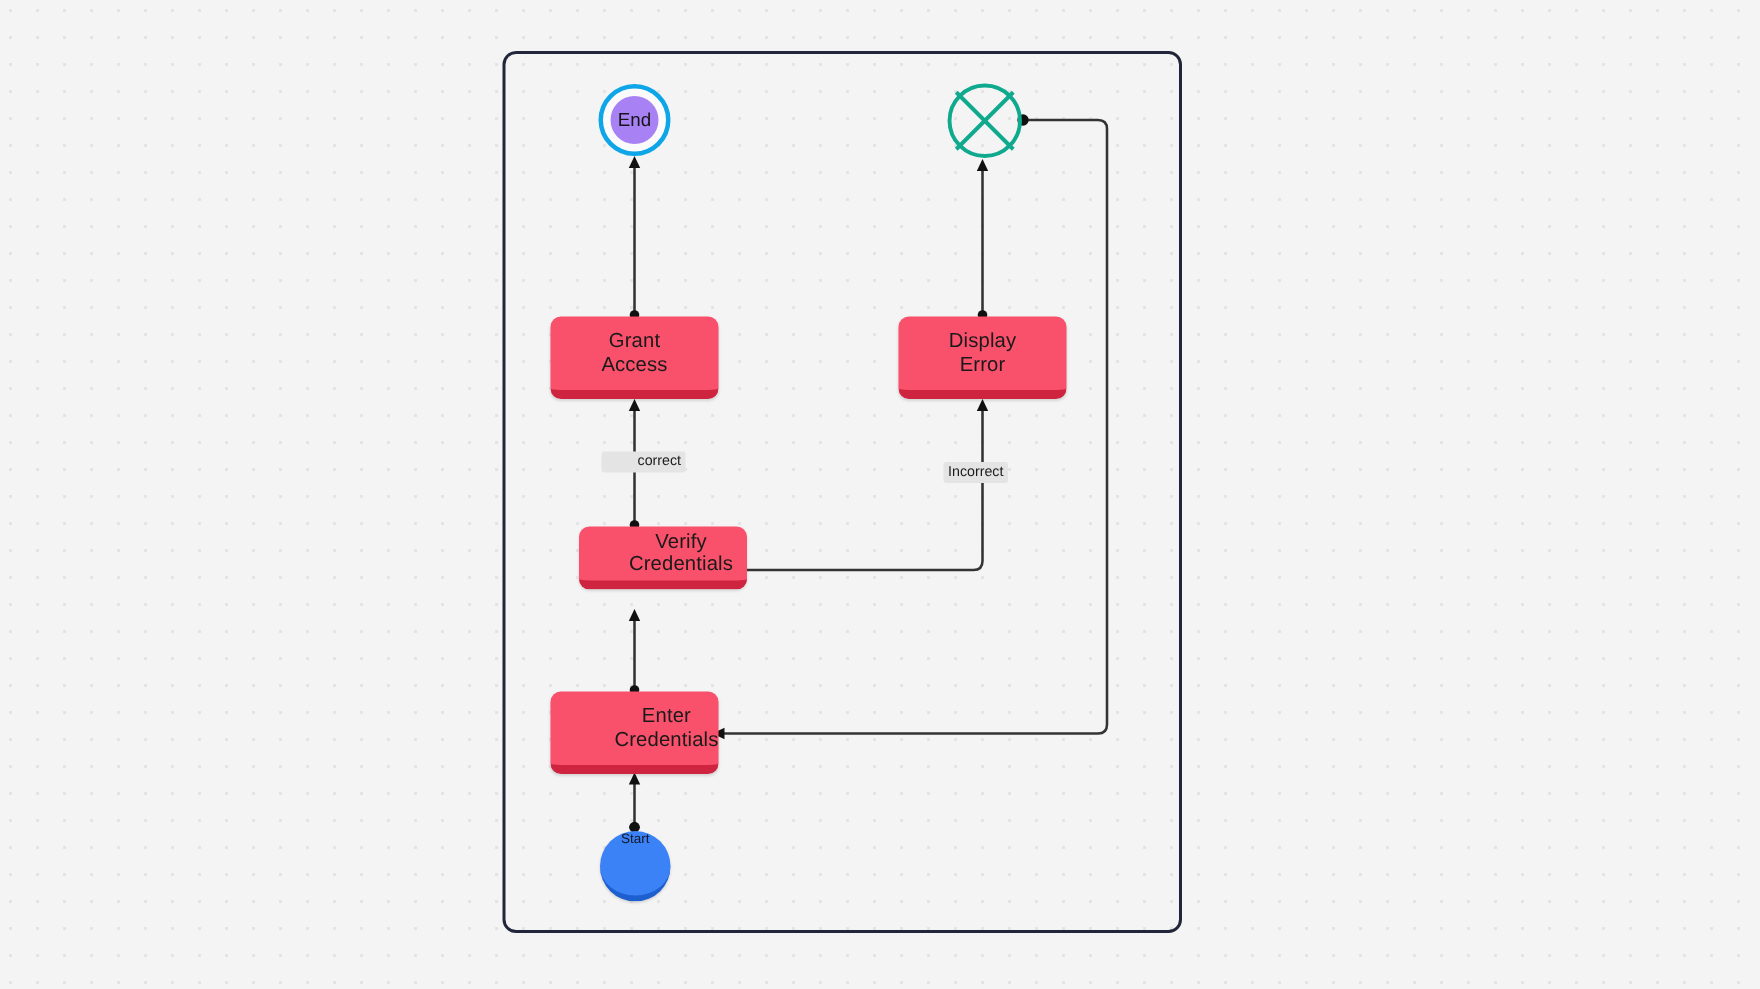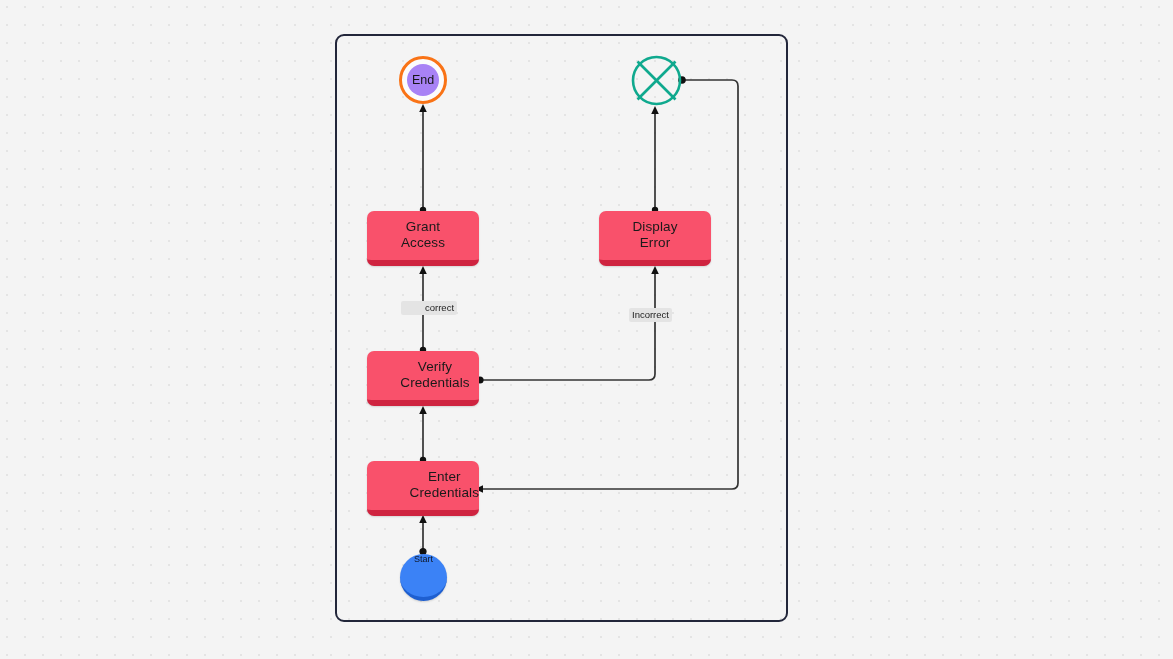--- a/index.html
+++ b/index.html
@@ -100,21 +100,21 @@
     font-size: 9px;
     box-shadow: 0 1px 2px rgba(0,0,0,0.15);
   }
 
   
   .node-end {
     position: absolute;
     width: 48px;
     height: 48px;
     border-radius: 50%;
-    border: 3px solid #f97316;
+    border: 3px solid #0ea5e9;
     background: #fbfbfc;
     box-sizing: border-box;
     display: flex;
     align-items: center;
     justify-content: center;
   }
   .node-end-inner {
     width: 32px;
     height: 32px;
     border-radius: 50%;
@@ -214,21 +214,21 @@
   <div class="node-process" style="left:367px; top:211px; width:112px; height:55px;">
     <span class="node-label-text">Grant
 Access</span>
   </div>
 
   <div class="node-process" style="left:599px; top:211px; width:112px; height:55px;">
     <span class="node-label-text">Display
 Error</span>
   </div>
 
-  <div class="node-process" style="left:367px; top:351px; width:112px; height:55px;padding-left:24px;">
+  <div class="node-process" style="left:386px; top:351px; width:112px; height:42px;padding-left:24px;">
     <span class="node-label-text">Verify
 Credentials</span>
   </div>
 
   <div class="node-process" style="left:367px; top:461px; width:112px; height:55px;justify-content:flex-end;">
     <span class="node-label-text">Enter
 Credentials</span>
   </div>
 
   <div class="node-start" style="left:400px; top:554px;">

